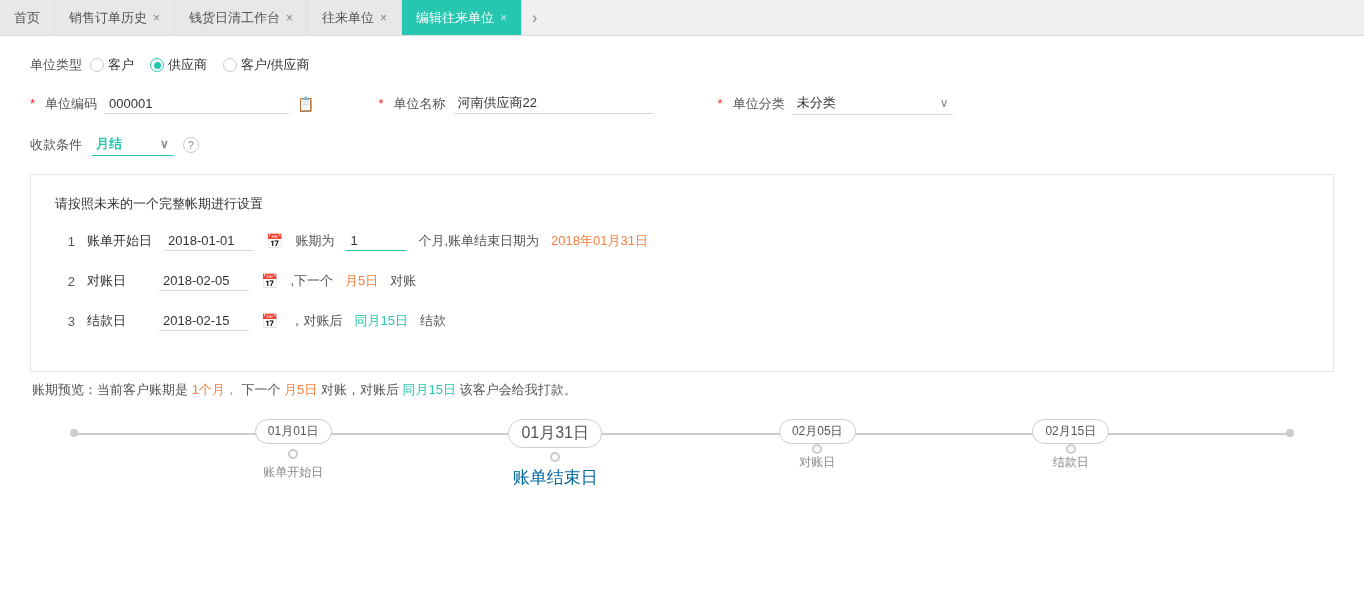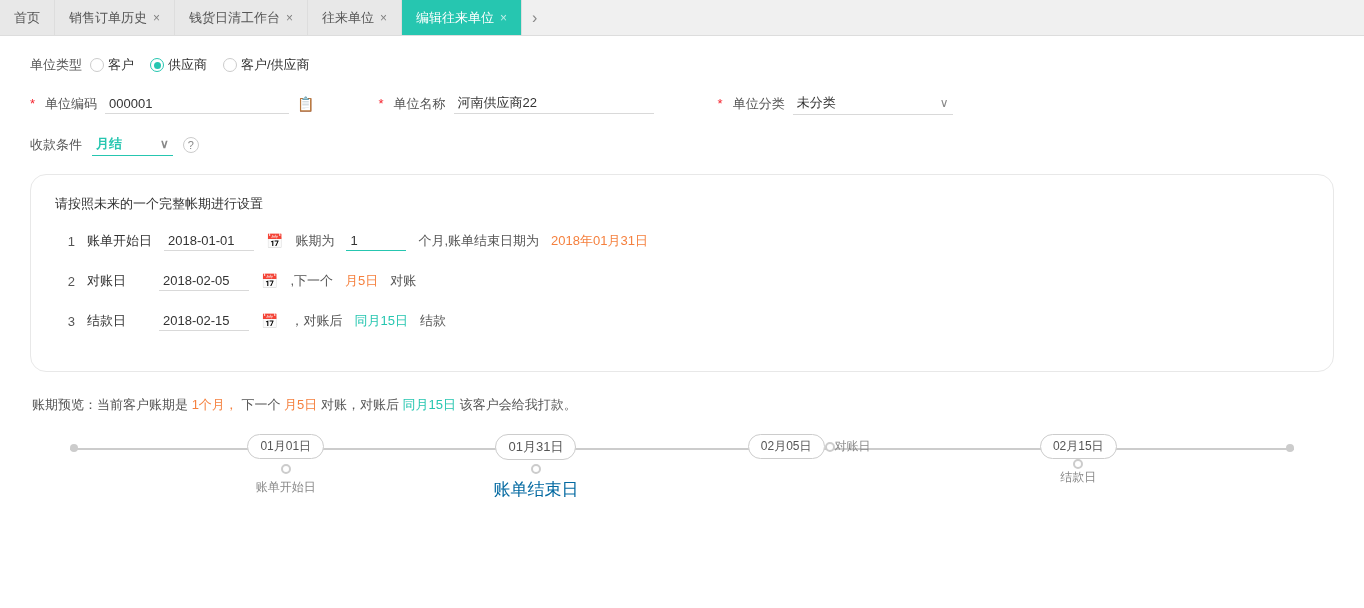--- a/index.html
+++ b/index.html
@@ -131,23 +131,23 @@
       border-radius: 50%;
       border: 1.5px solid #ccc;
       font-size: 11px;
       color: #888;
       cursor: pointer;
     }
 
     
     .period-box {
       border: 1px solid #e8e8e8;
-      border-radius: 16px;
+      border-radius: 0;
       padding: 20px 24px;
-      margin-bottom: 24px;
+      margin-bottom: 9px;
     }
     .period-title {
       color: #333;
       margin-bottom: 18px;
       font-size: 13px;
     }
     .period-row {
       display: flex;
       align-items: center;
       gap: 12px;
@@ -336,26 +336,26 @@
           <div style="width:8px;height:8px;border-radius:50%;background:#ccc;"></div>
         </div>
 
         <div style="display:flex; flex-direction:column; align-items:center; gap:5px;">
           <div style="border:1px solid #ccc; border-radius:20px; padding:3px 12px; font-size:12px; color:#555; background:#fff;">01月01日</div>
           <div style="width:10px;height:10px;border-radius:50%;border:2px solid #ccc;background:#fff;"></div>
           <div style="font-size:12px;color:#888;">账单开始日</div>
         </div>
 
         <div style="display:flex; flex-direction:column; align-items:center; gap:4px;">
-          <div style="border:1px solid #ccc; border-radius:20px; padding:3px 12px; font-size:13px; color:#555; background:#fff;">01月31日</div>
+          <div style="border:1px solid #ccc; border-radius:20px; padding:3px 12px; font-size:16px; color:#555; background:#fff;">01月31日</div>
           <div style="width:10px;height:10px;border-radius:50%;border:2px solid #ccc;background:#fff;"></div>
           <div style="font-size:17px;color:#0369a1;">账单结束日</div>
         </div>
 
-        <div style="display:flex; flex-direction:row; align-items:center; gap:0;">
+        <div style="display:flex; flex-direction:column; align-items:center; gap:0;">
           <div style="border:1px solid #ccc; border-radius:20px; padding:3px 12px; font-size:12px; color:#555; background:#fff;">02月05日</div>
           <div style="width:10px;height:10px;border-radius:50%;border:2px solid #ccc;background:#fff;"></div>
           <div style="font-size:12px;color:#888;">对账日</div>
         </div>
 
         <div style="display:flex; flex-direction:column; align-items:center; ">
           <div style="border:1px solid #ccc; border-radius:20px; padding:3px 12px; font-size:12px; color:#555; background:#fff;">02月15日</div>
           <div style="width:10px;height:10px;border-radius:50%;border:2px solid #ccc;background:#fff;"></div>
           <div style="font-size:12px;color:#888;">结款日</div>
         </div>

